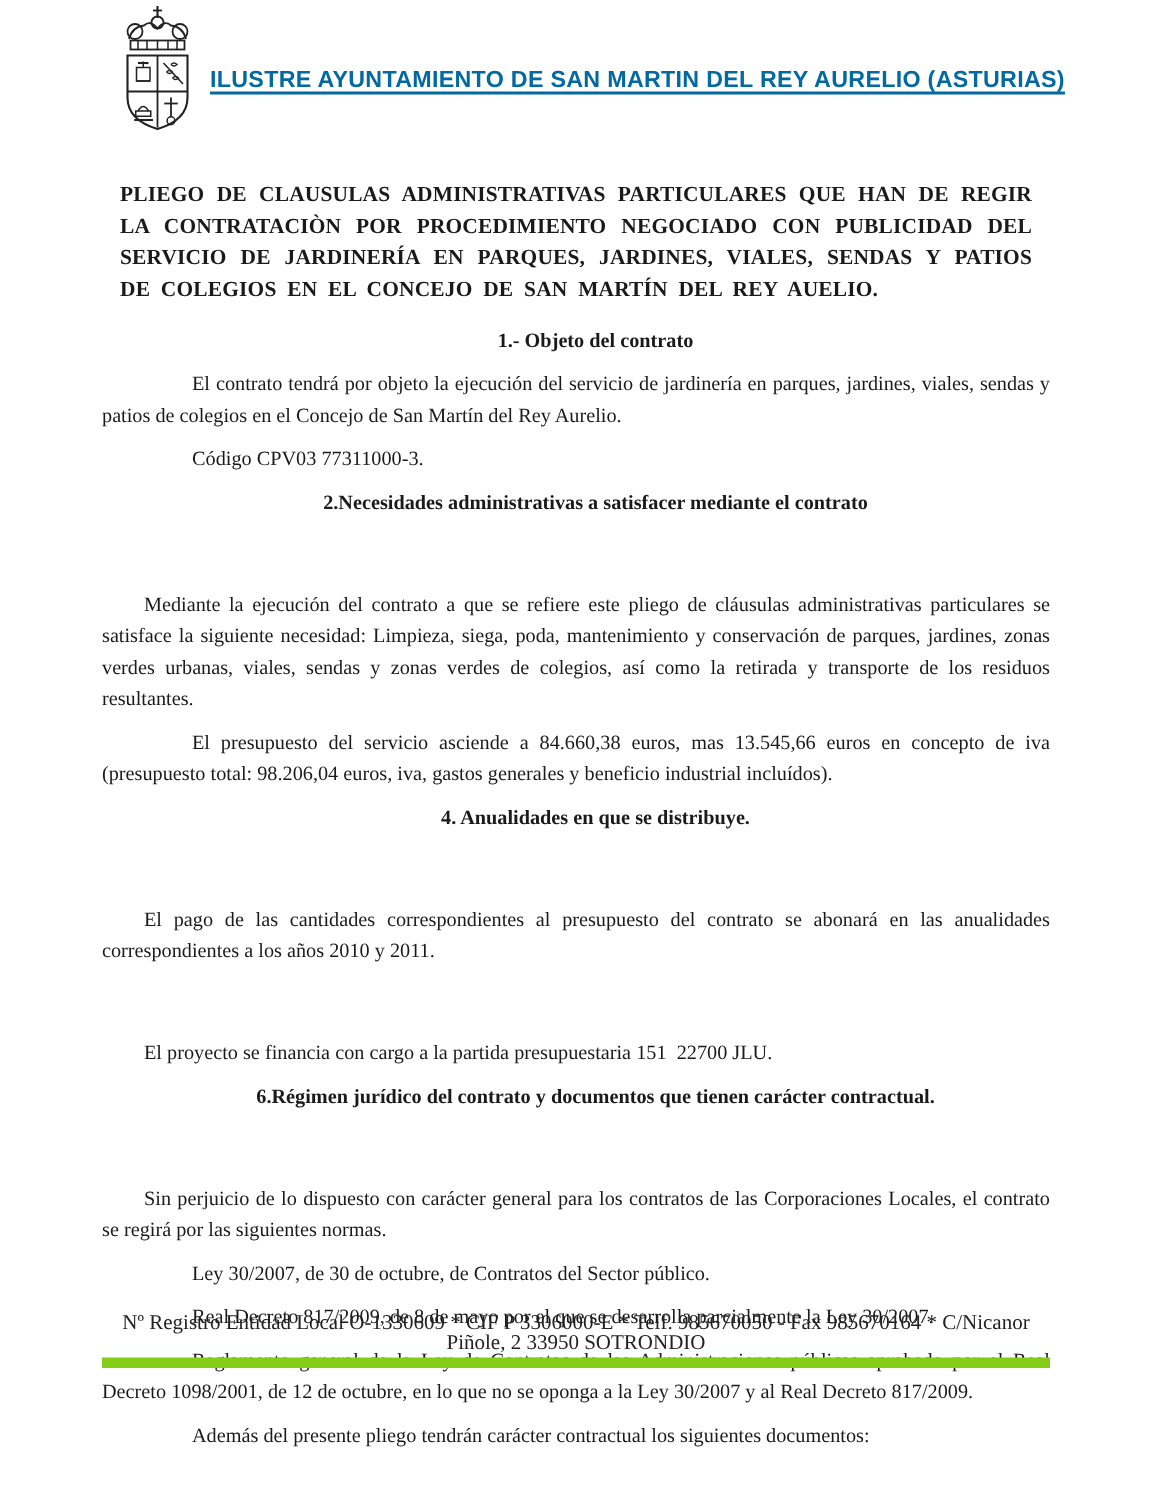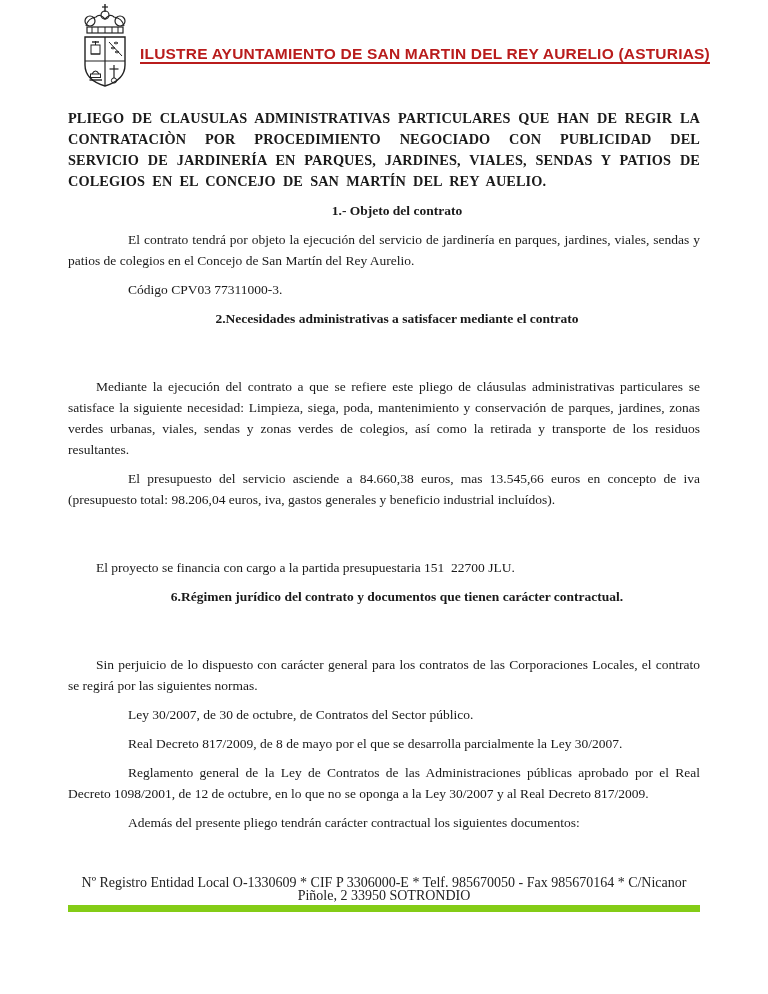--- a/index.html
+++ b/index.html
@@ -22,37 +22,37 @@
   }
   .header-title {
     position: absolute;
     left: 140px; top: 44px;
     width: 615px;
     font-family: "Liberation Sans", sans-serif;
     font-weight: bold;
     font-size: 15.5px;
     line-height: 19px;
     letter-spacing: 0.2px;
-    color: #b91c1c;
+    color: #0369a1;
     text-decoration: underline;
     text-decoration-thickness: 2px;
     text-underline-offset: 3px;
     white-space: nowrap;
   }
 
   
   .content {
     position: absolute;
     left: 68px; top: 108px;
     width: 632px;
     font-size: 13.5px;
     line-height: 21px;
   }
   .doc-title {
-    margin: 0;
+    margin: 12px;
     font-weight: bold;
     font-size: 14.3px;
     line-height: 21px;
     text-align: justify;
     word-spacing: 3.5px;
     letter-spacing: 0.1px;
   }
   .heading {
     margin: 8px 0 0 0;
     font-weight: bold;
@@ -142,20 +142,24 @@
 
     <section>
       <p class="heading">2.Necesidades administrativas a satisfacer mediante el contrato</p>
       <p class="para indent-b">Mediante la ejecución del contrato a que se refiere este pliego de cláusulas administrativas particulares se satisface la siguiente necesidad: Limpieza, siega, poda, mantenimiento y conservación de parques, jardines, zonas verdes urbanas, viales, sendas y zonas verdes de colegios, así como la retirada y transporte de los residuos resultantes.</p>
     </section>
 
     <section>
       <p class="para">El presupuesto del servicio asciende a 84.660,38 euros, mas 13.545,66 euros en concepto de iva (presupuesto total: 98.206,04 euros, iva, gastos generales y beneficio industrial incluídos).</p>
     </section>
 
+    <section>
+      <p class="heading">4. Anualidades en que se distribuye.</p>
+      <p class="para indent-b">El pago de las cantidades correspondientes al presupuesto del contrato se abonará en las anualidades correspondientes a los años 2010 y 2011.</p>
+    </section>
 
     <section>
       <p class="para indent-b prewrap">El proyecto se financia con cargo a la partida presupuestaria 151  22700 JLU.</p>
     </section>
 
     <section>
       <p class="heading">6.Régimen jurídico del contrato y documentos que tienen carácter contractual.</p>
       <p class="para indent-b">Sin perjuicio de lo dispuesto con carácter general para los contratos de las Corporaciones Locales, el contrato se regirá por las siguientes normas.</p>
       <p class="para">Ley 30/2007, de 30 de octubre, de Contratos del Sector público.</p>
       <p class="para">Real Decreto 817/2009, de 8 de mayo por el que se desarrolla parcialmente la Ley 30/2007.</p>

